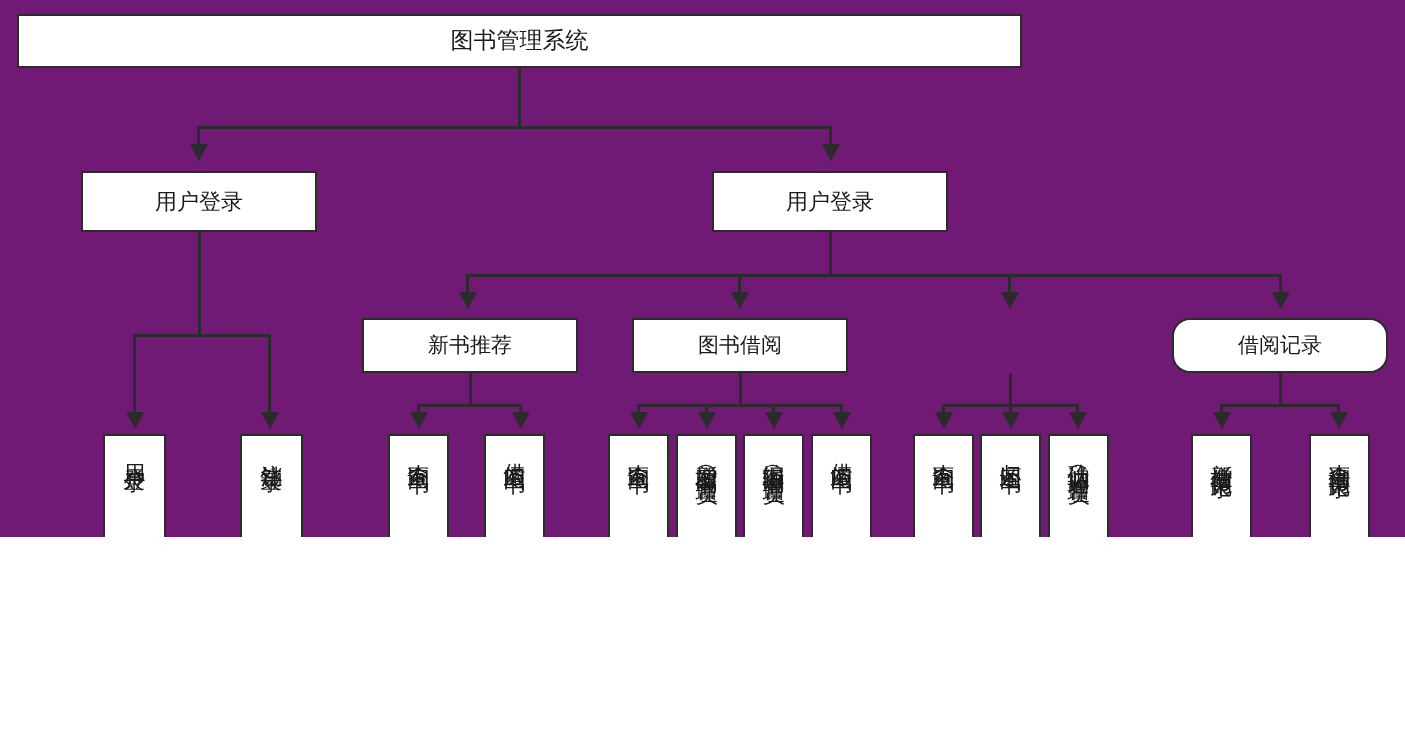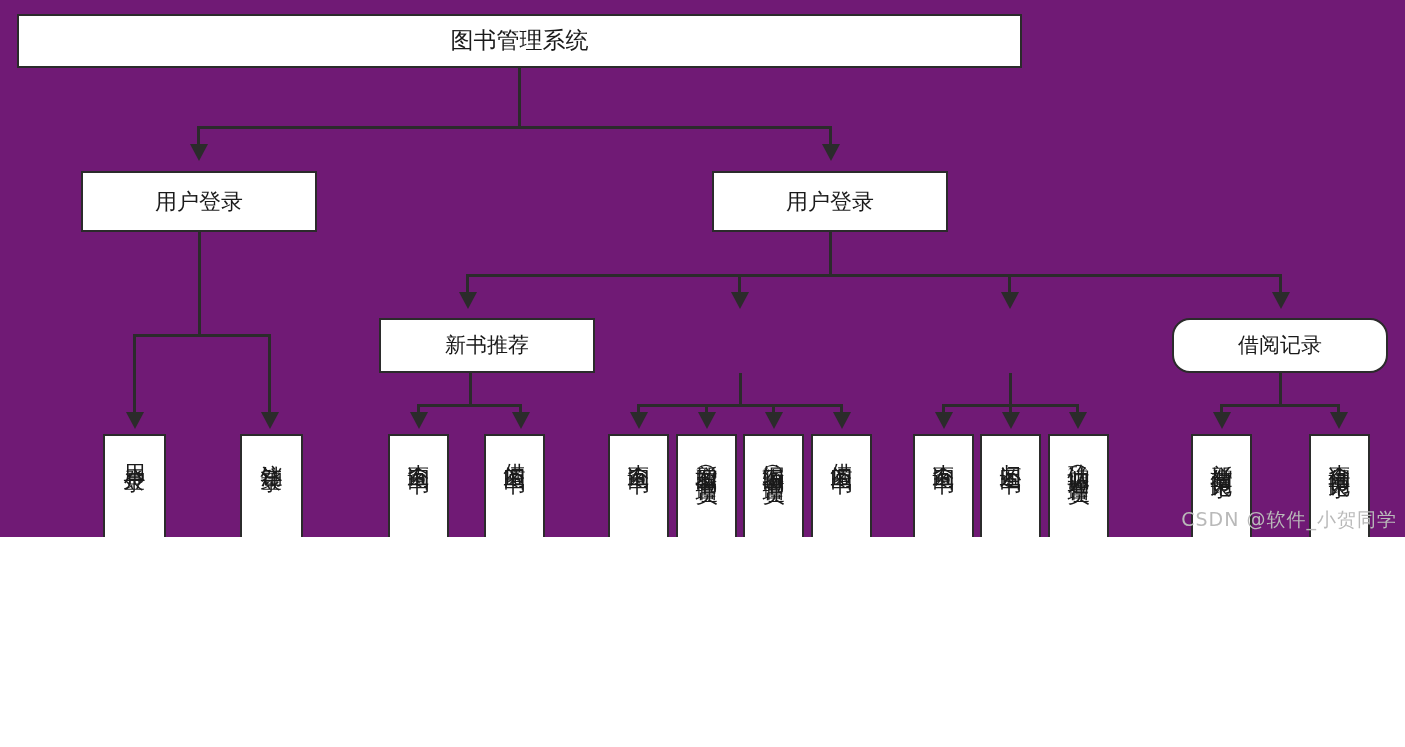--- a/index.html
+++ b/index.html
@@ -111,22 +111,25 @@
   <div class="edge edge-h" style="left:466px;top:274px;width:816px;height:3px;"></div>
   <div class="edge edge-v" style="left:466px;top:274px;width:3px;height:20px;"></div>
   <div class="arrow" style="left:459px;top:292px;"></div>
   <div class="edge edge-v" style="left:738px;top:274px;width:3px;height:20px;"></div>
   <div class="arrow" style="left:731px;top:292px;"></div>
   <div class="edge edge-v" style="left:1008px;top:274px;width:3px;height:20px;"></div>
   <div class="arrow" style="left:1001px;top:292px;"></div>
   <div class="edge edge-v" style="left:1279px;top:274px;width:3px;height:20px;"></div>
   <div class="arrow" style="left:1272px;top:292px;"></div>
 
-  <div class="node node-l3" style="left:379px;top:318px;width:216px;height:55px;">
+  <div class="node node-l3" style="left:362px;top:318px;width:216px;height:55px;">
     <span class="lbl">新书推荐</span>
+  </div>
+  <div class="node node-l3" style="left:632px;top:318px;width:216px;height:55px;">
+    <span class="lbl">图书借阅</span>
   </div>
   <div class="node node-l3" style="left:1172px;top:318px;width:216px;height:55px;border-radius:18px;">
     <span class="lbl">借阅记录</span>
   </div>
 
   <div class="edge edge-v" style="left:469px;top:373px;width:3px;height:33px;"></div>
   <div class="edge edge-h" style="left:417px;top:404px;width:105px;height:3px;"></div>
   <div class="edge edge-v" style="left:417px;top:404px;width:3px;height:10px;"></div>
   <div class="arrow" style="left:410px;top:412px;"></div>
   <div class="edge edge-v" style="left:519px;top:404px;width:3px;height:10px;"></div>
@@ -196,15 +199,14 @@
     <span class="lbl">确认归还（管理员）</span>
   </div>
 
   <div class="node node-leaf" style="left:1191px;top:434px;width:61px;height:301px;">
     <span class="lbl">新增借阅记录</span>
   </div>
   <div class="node node-leaf" style="left:1309px;top:434px;width:61px;height:301px;">
     <span class="lbl">查询借阅记录</span>
   </div>
 
-  <div id="watermark">CSDN @软件_小贺同学</div>
 
 </div>
 
 </body></html>

